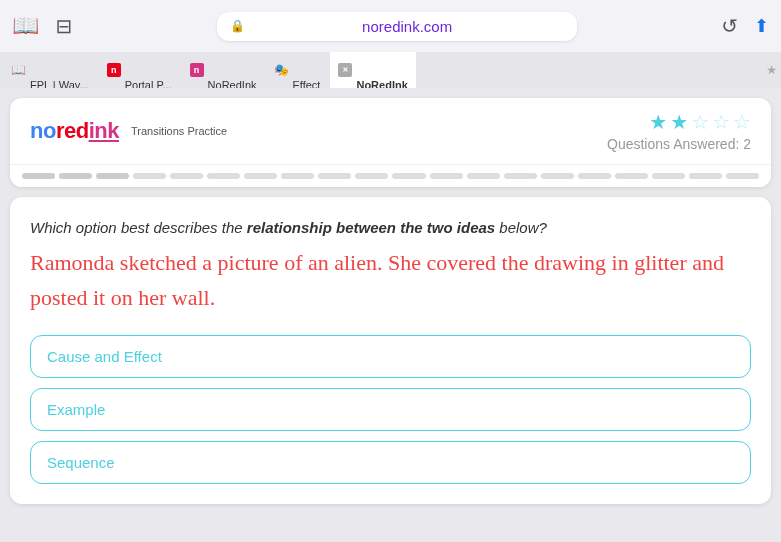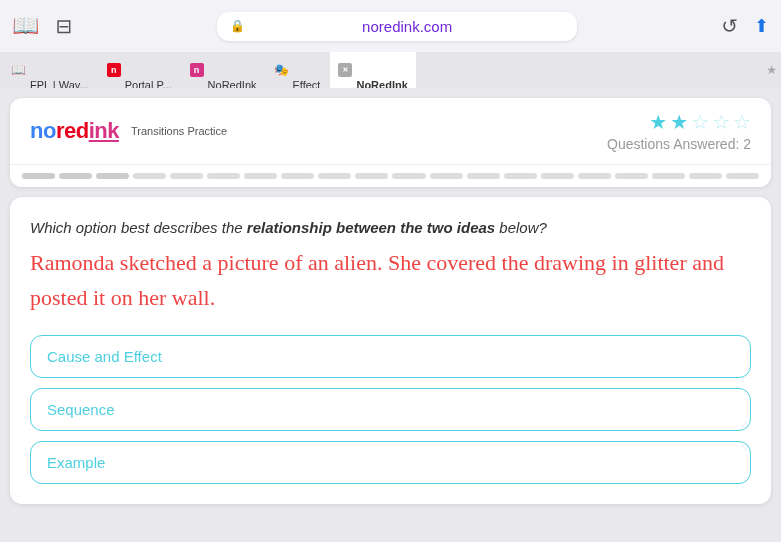--- a/index.html
+++ b/index.html
@@ -161,17 +161,17 @@
       </div>
   </div>
 
   <div class="question-card">
     <p class="question-text">
       <span>Which option best describes the </span><strong>relationship between the two ideas</strong><span> below?</span>
     </p>
     <p class="passage-text">Ramonda sketched a picture of an alien. She covered the drawing in glitter and posted it on her wall.</p>
     <div class="answer-options">
       <button class="answer-option">Cause and Effect</button>
+      <button class="answer-option">Example</button>
       <button class="answer-option">Sequence</button>
-      <button class="answer-option">Example</button>
     </div>
   </div>
 </div>
 
 </body></html>

